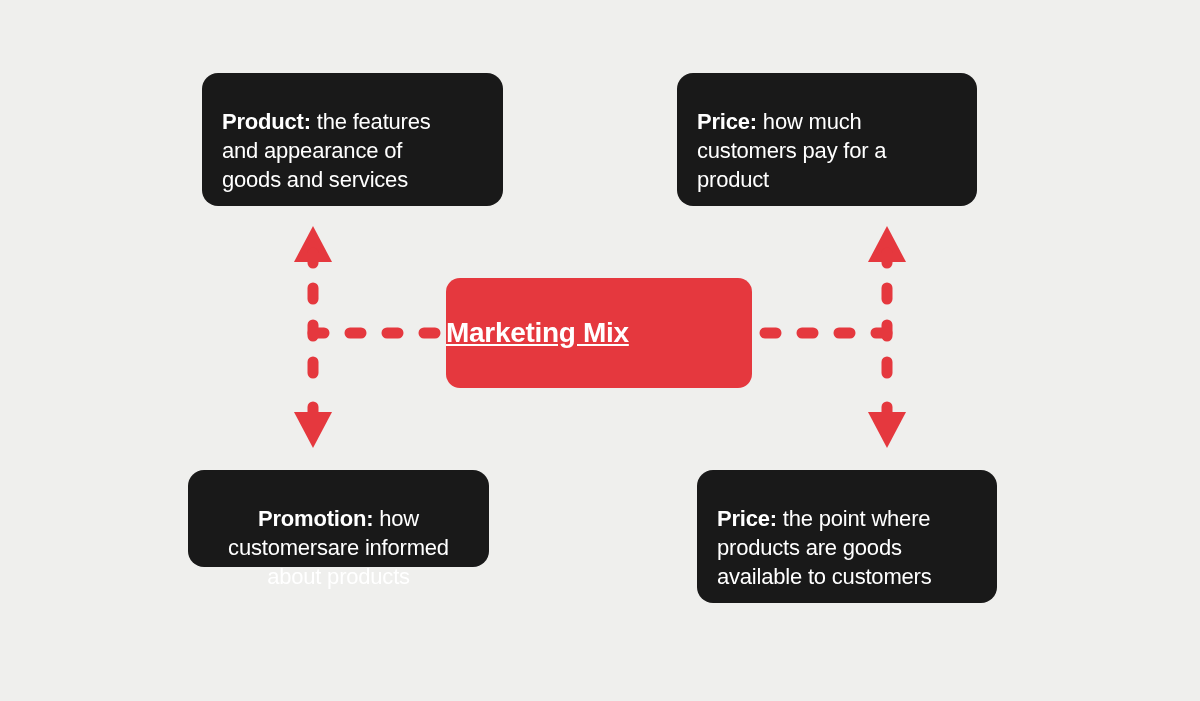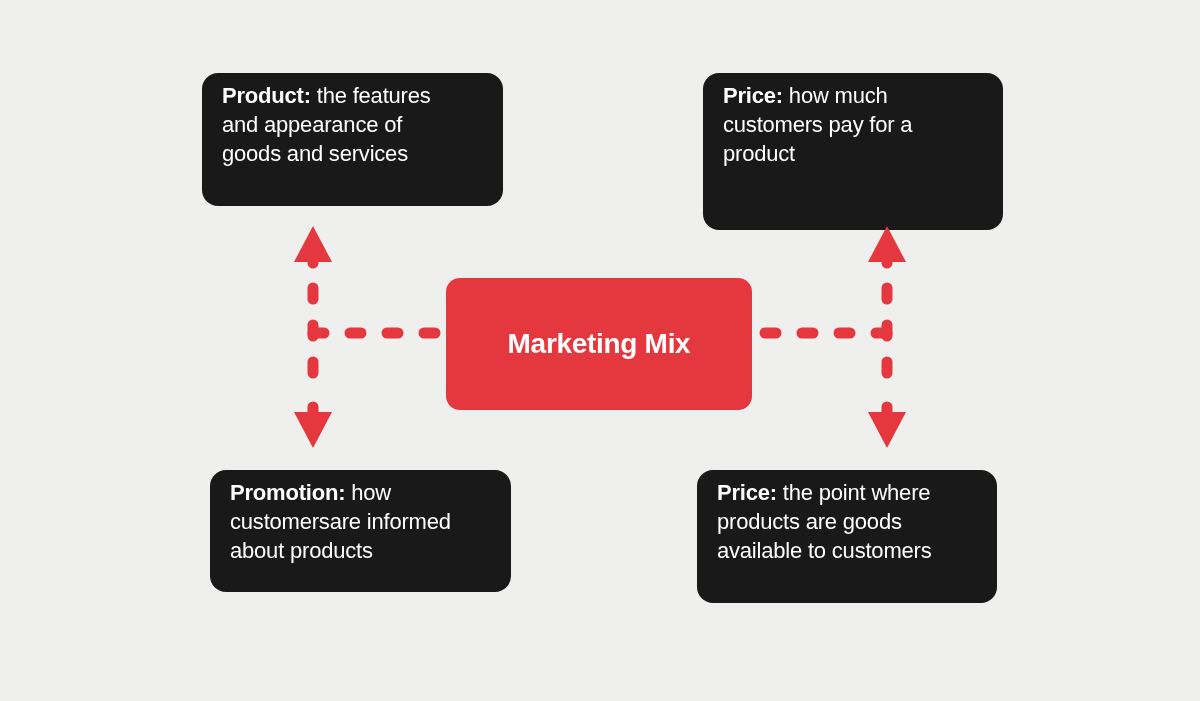--- a/index.html
+++ b/index.html
@@ -17,45 +17,46 @@
     height: 701px;
     background: var(--bg);
     font-family: "Liberation Sans", sans-serif;
     overflow: hidden;
   }
   .info-box {
     position: absolute;
     background: var(--box-bg);
     color: var(--box-text);
     border-radius: 16px;
-    padding: 8px 20px;
+    padding: 34px 20px;
     font-size: 22px;
     line-height: 29px;
     letter-spacing: -0.2px;
     white-space: pre-line;
   }
   .info-box .term { font-weight: 700; }
   .box-product   { left: 202px; top: 73px;  width: 301px; height: 133px; }
-  .box-price     { left: 703px; top: 73px;  width: 300px; height: 157px; }
-  .box-promotion { left: 210px; top: 470px; width: 301px; height: 122px; }
+  .box-price     { left: 677px; top: 73px;  width: 300px; height: 133px; }
+  .box-promotion { left: 188px; top: 470px; width: 301px; height: 97px; text-align: center; }
   .box-place     { left: 697px; top: 470px; width: 300px; height: 133px; }
   .center-box {
     position: absolute;
     left: 446px; top: 278px;
-    width: 306px; height: 132px;
+    width: 306px; height: 110px;
     background: var(--red);
     color: var(--center-text);
     border-radius: 14px;
     display: flex;
     align-items: center;
-    justify-content: center;
+    justify-content: flex-start;
     font-size: 28px;
     font-weight: 700;
     letter-spacing: -0.3px;
     z-index: 2;
+    text-decoration: underline;
   }
   .connectors {
     position: absolute;
     left: 0; top: 0;
     width: 1200px; height: 701px;
     z-index: 1;
   }
   .fill-red { fill: var(--red); }
   .stroke-red {
     stroke: var(--red);

